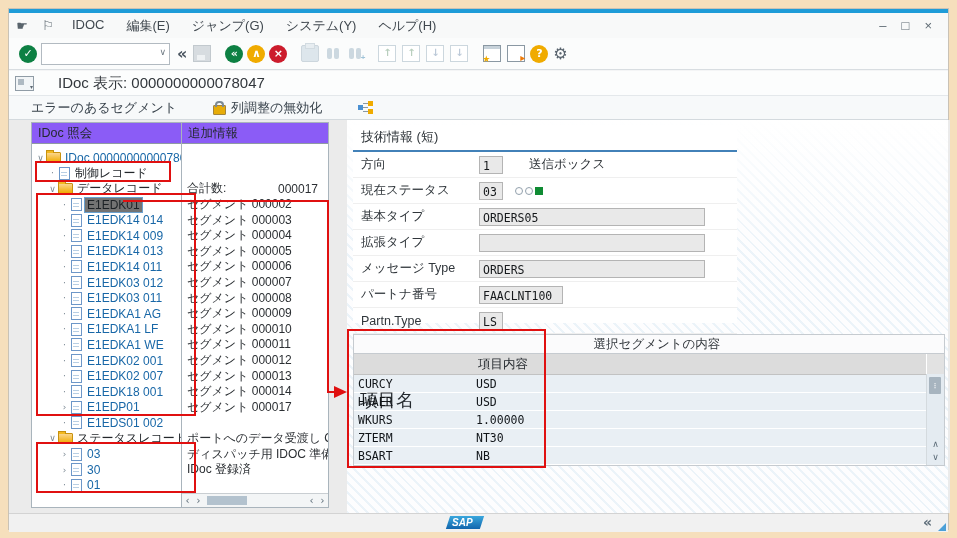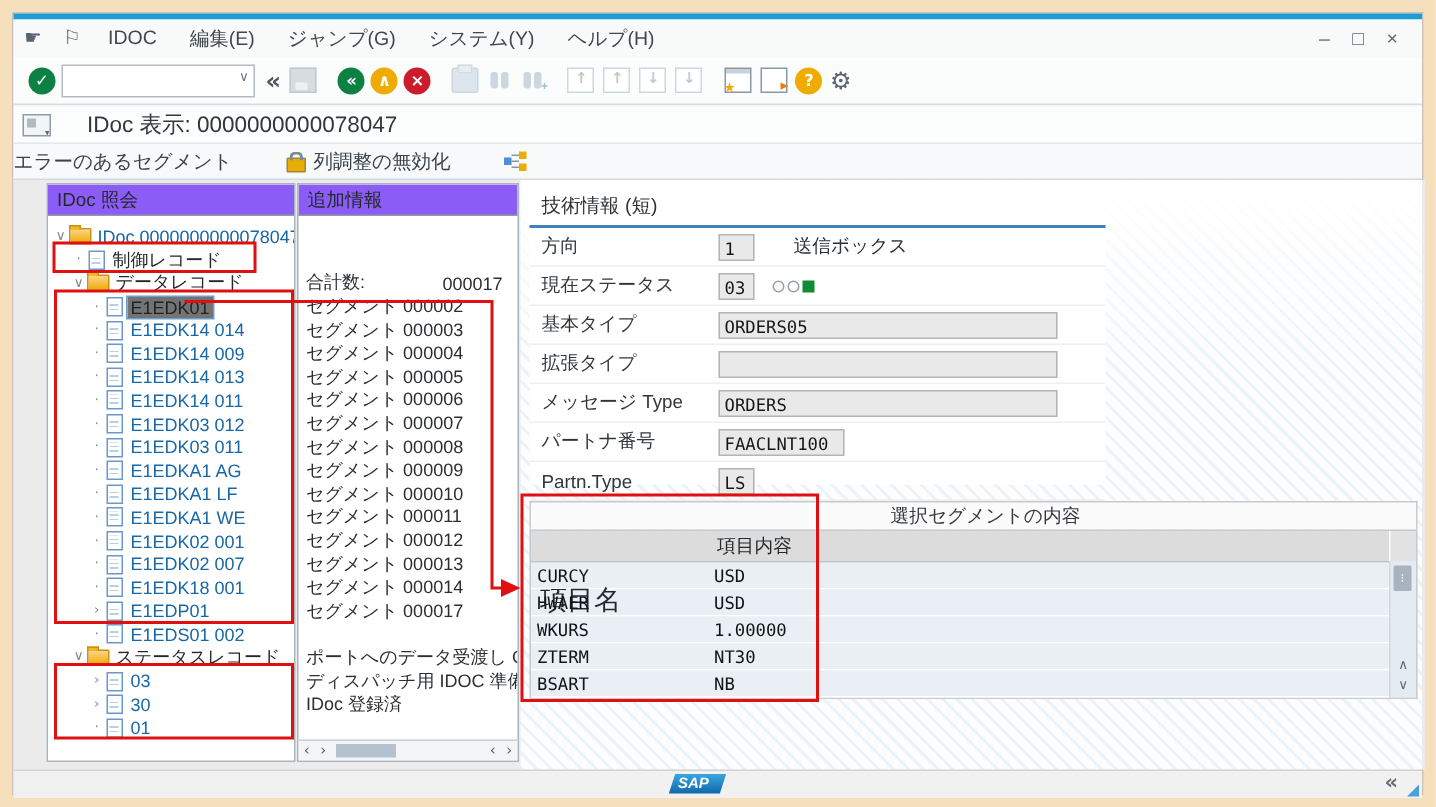--- a/index.html
+++ b/index.html
@@ -59,21 +59,21 @@
   .ico-lock{width:11px;height:8px;background:#e7ac08;border:1px solid #a3843c;border-radius:1px;position:relative;margin-top:4px;}
   .ico-lock::before{content:"";position:absolute;left:1px;top:-5px;width:5px;height:4px;border:2px solid #7d8a94;border-bottom:none;border-radius:4px 4px 0 0;}
   .ico-hier{width:15px;height:13px;position:relative;}
   .ico-hier::before{content:"";position:absolute;left:0;top:4px;width:5px;height:5px;background:#4a90d2;}
   .ico-hier::after{content:"";position:absolute;right:0;top:0;width:5px;height:5px;background:#f0ab00;box-shadow:0 8px 0 #f0ab00;}
   .ico-hier .ln{position:absolute;left:5px;top:6px;width:5px;height:1px;background:#8a98a3;box-shadow:0 -4px 0 #8a98a3,0 4px 0 #8a98a3;}
   
   .main{position:absolute;left:0;top:111px;width:941px;height:393px;background:#ebebeb;}
   .panel{position:absolute;background:#fff;border:1px solid #a9b4bc;box-sizing:border-box;}
   .tree-panel{left:22px;top:2px;width:166px;height:386px;overflow:hidden;}
-  .info-panel{left:189px;top:2px;width:148px;height:386px;overflow:hidden;}
+  .info-panel{left:172px;top:2px;width:148px;height:386px;overflow:hidden;}
   .panel-head{height:20px;line-height:20px;padding-left:6px;font-size:12.5px;color:#24292e;
               background:#8b5cf6;border-bottom:1px solid #8f9aa2;}
   .rows{position:absolute;left:0;top:27px;right:0;}
   .trow{height:15.6px;display:flex;align-items:center;white-space:nowrap;font-size:12px;color:#23272b;}
   .trow .exp{width:11px;text-align:center;font-size:9px;color:#7b8893;flex:none;}
   .trow .lbl{padding:0 2px;}
   .trow .lbl.link{color:#1867a7;}
   .trow .lbl.sel{background:#737373;outline:1px solid #6ba1cf;color:#1d2226;}
   .ifolder{width:13px;height:9px;background:linear-gradient(#fbd58a,#f0ab00);border:1px solid #c7920f;
            border-radius:1px;position:relative;margin:0 2px 0 0;flex:none;}
@@ -196,21 +196,21 @@
       <span class="tb-circle glyph tb-orange">?</span>
       <span class="tb-plain glyph tb-gear">⚙</span>
     </div>
 
   <div class="titlebar">
     <span class="tb-screen-ico"></span>
     <span class="page-title">IDoc 表示: 0000000000078047</span>
   </div>
 
   <div class="appbar" id="appbar">
-      <span class="app-btn" style=" justify-content: flex-end;">
+      <span class="app-btn" style="margin-left: 22px; justify-content: flex-end;">
         <span>エラーのあるセグメント</span>
       </span>
       <span class="app-btn" style="margin-left: 36px;">
         <span class="ico-lock"></span>
         <span>列調整の無効化</span>
       </span>
       <span class="app-btn" style="margin-left: 36px;">
         <span class="ico-hier">
           <span class="ln"></span>
         </span>

